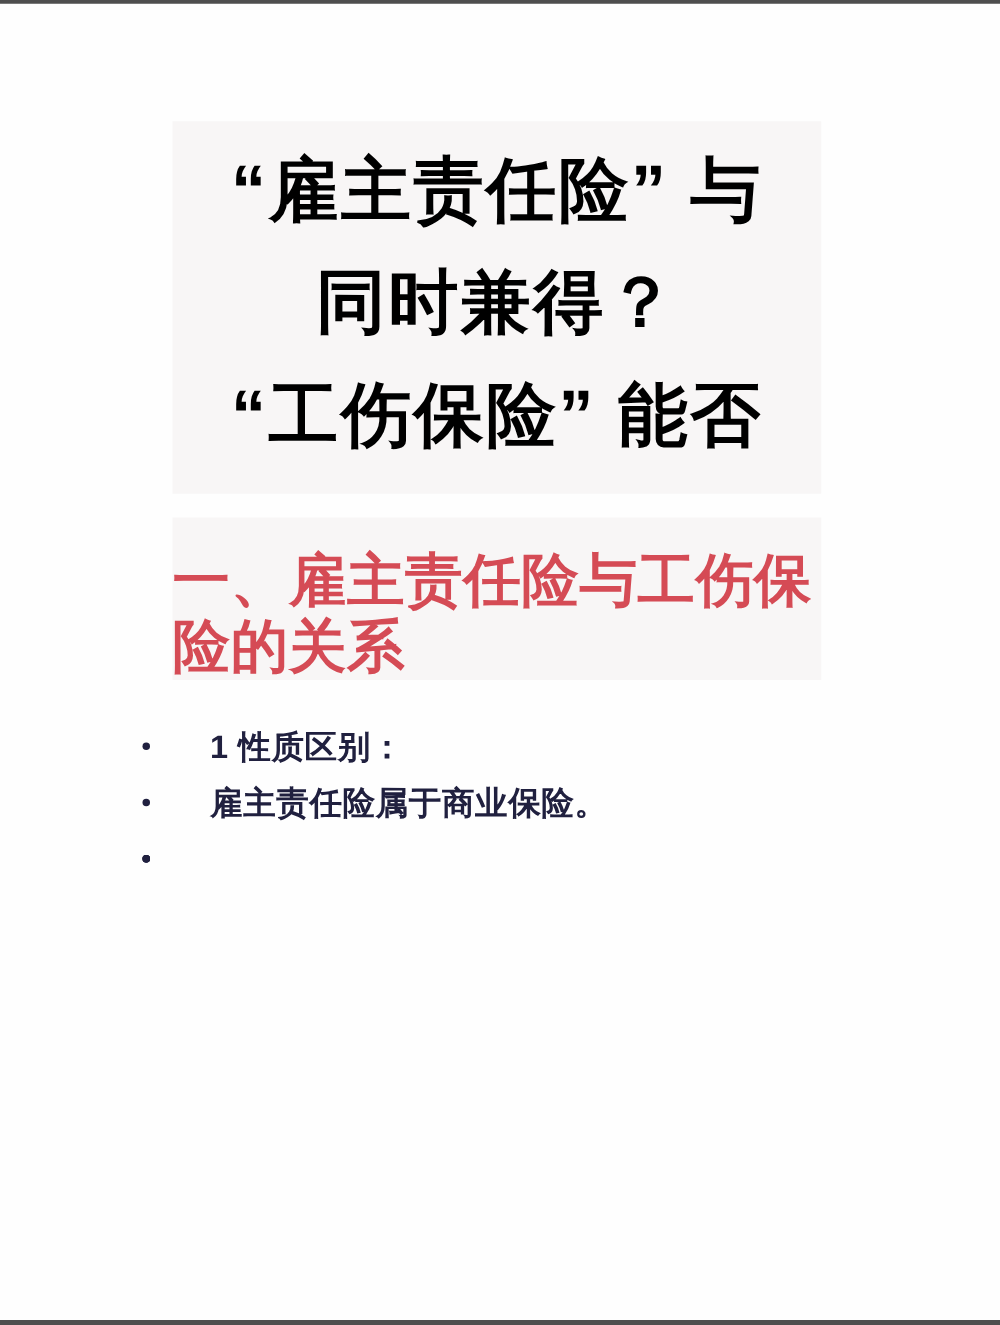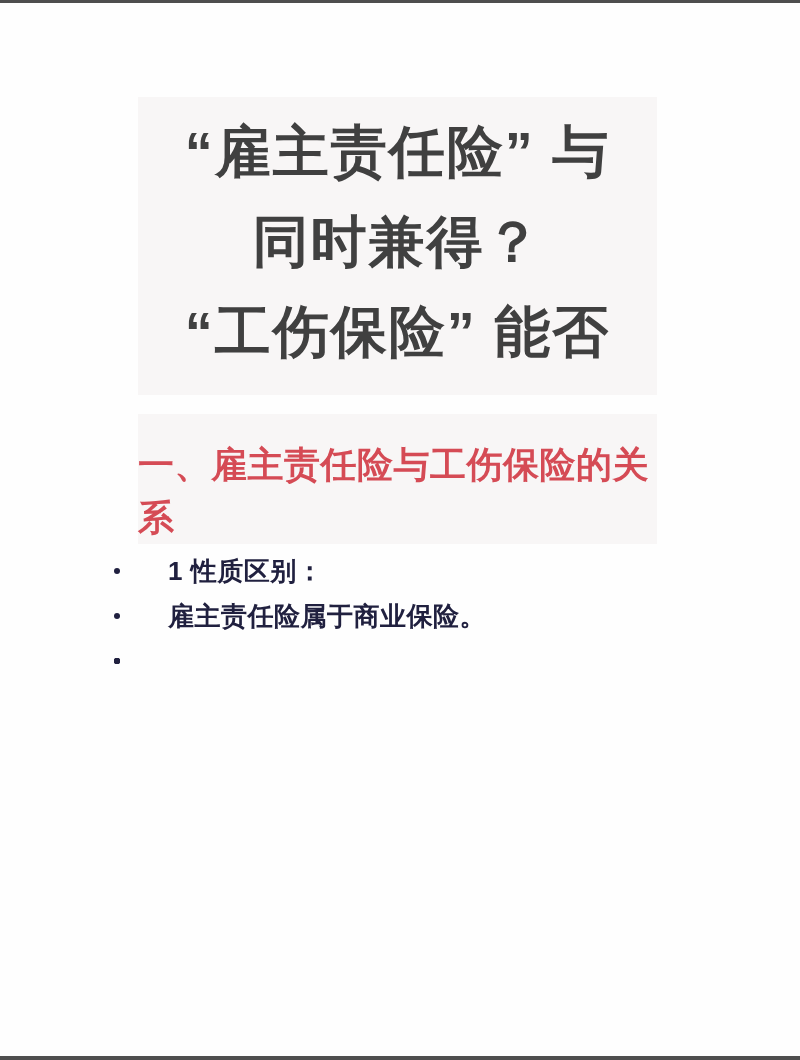--- a/index.html
+++ b/index.html
@@ -20,46 +20,46 @@
   .edge-bar.bottom { bottom: 0; height: 4px; }
 
   .title-block {
     position: absolute;
     left: 138px; top: 97px;
     width: 519px; height: 298px;
     background: #f8f6f6;
     text-align: center;
     padding-top: 10px;
     box-sizing: border-box;
-    color: #404040;
+    color: #000000;
     font-size: 56px;
     font-weight: bold;
     line-height: 90px;
     letter-spacing: 2px;
     white-space: nowrap;
   }
 
   .heading-block {
     position: absolute;
     left: 138px; top: 414px;
     width: 519px; height: 130px;
     background: #f8f6f6;
     box-sizing: border-box;
     padding-top: 24px;
     color: #d54b55;
-    font-size: 36px;
+    font-size: 46px;
     font-weight: bold;
     line-height: 53px;
     letter-spacing: 0.5px;
   }
   .heading-block h2 { margin: 0; font-size: inherit; font-weight: inherit; line-height: inherit; }
 
   .points {
     position: absolute;
-    left: 0; top: 552px;
+    left: 0; top: 578px;
     width: 672px;
     margin: 0; padding: 0;
     list-style: none;
   }
   .points li {
     position: relative;
     padding-left: 130px;
     text-indent: 38px;
     margin: 0 0 7px 0;
     color: #20203f;

